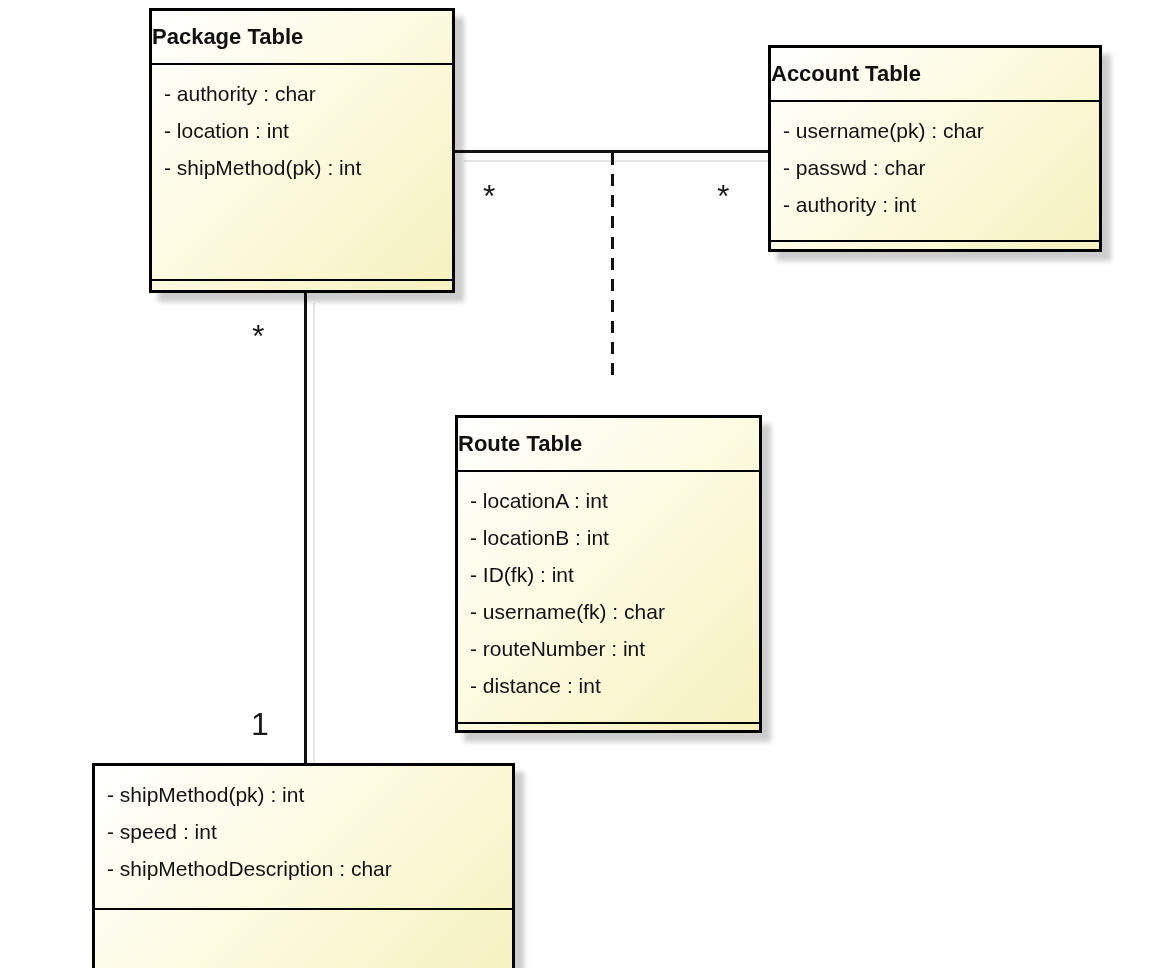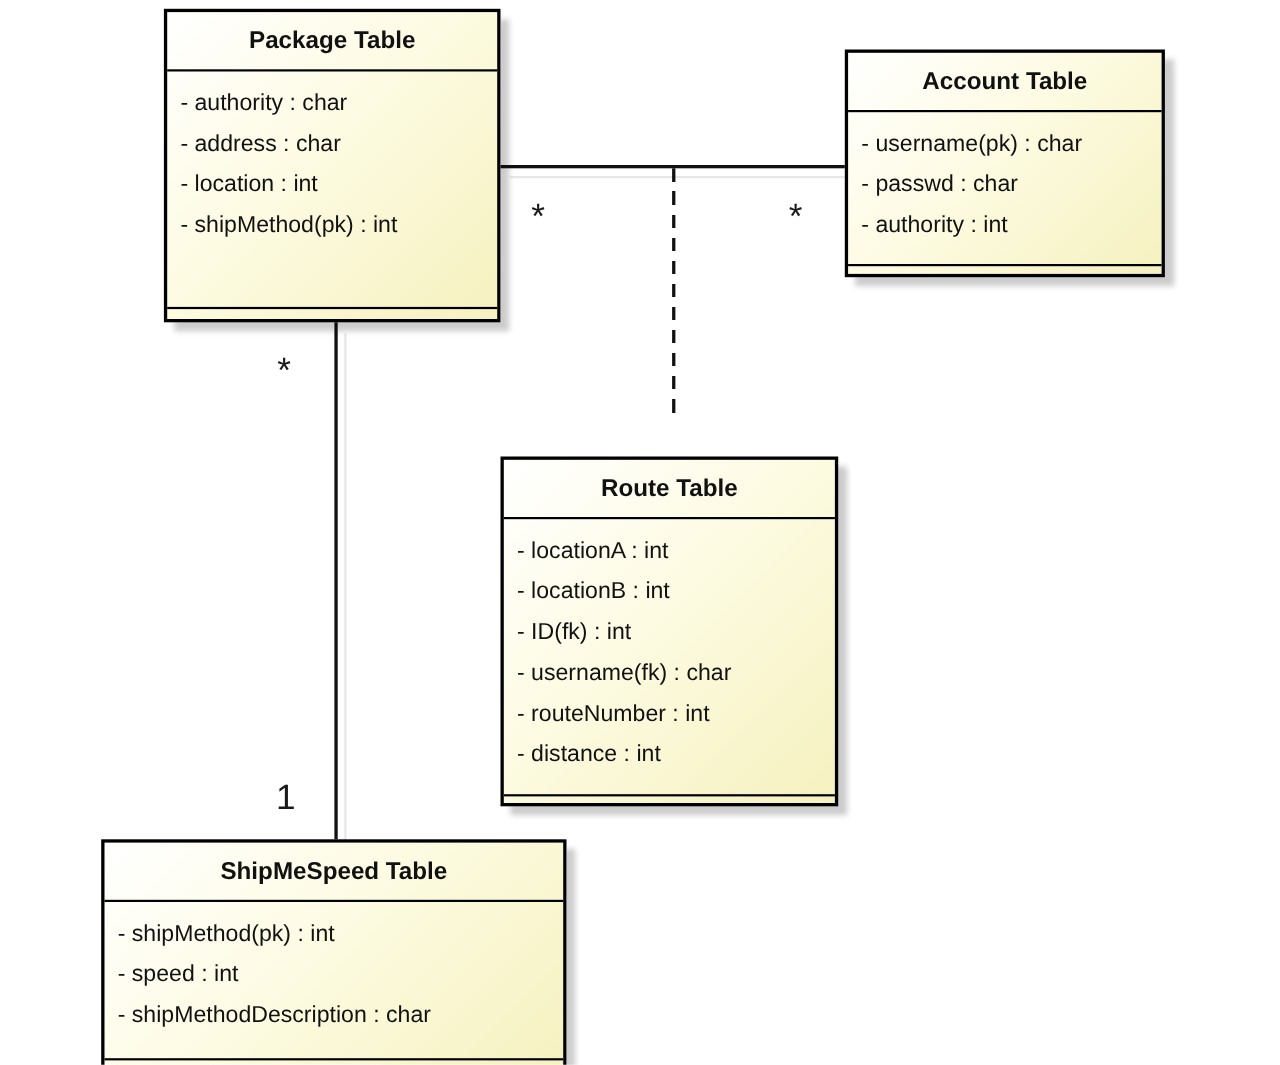--- a/index.html
+++ b/index.html
@@ -25,21 +25,21 @@
     display: flex;
     flex-direction: column;
     z-index: 2;
     color: #111;
   }
   .class-header {
     height: 52px;
     border-bottom: 2px solid #000;
     display: flex;
     align-items: center;
-    justify-content: center;
+    justify-content: flex-start;
     flex: none;
   }
   .class-title {
     font-size: 22px;
     font-weight: bold;
     white-space: nowrap;
   }
   .class-attrs {
     flex: none;
     padding: 10px 8px 0 12px;
@@ -51,21 +51,21 @@
     white-space: nowrap;
   }
   .class-footer {
     border-top: 2px solid #000;
     flex: 1;
   }
 
   #box-package     { left: 149px; top: 8px;   width: 306px; height: 285px; }
   #box-package .class-attrs { height: 204px; }
 
-  #box-account     { left: 768px; top: 45px;  width: 291px; height: 207px; }
+  #box-account     { left: 768px; top: 45px;  width: 334px; height: 207px; }
   #box-account .class-attrs { height: 128px; }
 
   #box-route       { left: 455px; top: 378px; width: 307px; height: 318px; margin-top: 37px; }
   #box-route .class-attrs { height: 240px; }
 
   #box-shipmespeed { left: 92px;  top: 763px; width: 423px; height: 225px; }
   #box-shipmespeed .class-attrs { height: 132px; }
 
   
   .solid-line { position: absolute; background: #111; z-index: 1; }
@@ -115,21 +115,20 @@
   <div class="multiplicity" id="mult-pkg-acct-right">*</div>
   <div class="multiplicity" id="mult-pkg-ship-top">*</div>
   <div class="multiplicity" id="mult-pkg-ship-bottom">1</div>
 
   <div class="class-box" id="box-package">
     <div class="class-header">
       <span class="class-title">Package Table</span>
     </div>
     <div class="class-attrs">
         <div class="attr">- authority : char</div>
-        <div class="attr">- address : char</div>
         <div class="attr">- location : int</div>
         <div class="attr">- shipMethod(pk) : int</div>
       </div>
     <div class="class-footer"></div>
   </div>
 
   <div class="class-box" id="box-account">
     <div class="class-header">
       <span class="class-title">Account Table</span>
     </div>
@@ -150,23 +149,20 @@
         <div class="attr">- locationB : int</div>
         <div class="attr">- ID(fk) : int</div>
         <div class="attr">- username(fk) : char</div>
         <div class="attr">- routeNumber : int</div>
         <div class="attr">- distance : int</div>
       </div>
     <div class="class-footer"></div>
   </div>
 
   <div class="class-box" id="box-shipmespeed">
-    <div class="class-header">
-      <span class="class-title">ShipMeSpeed Table</span>
-    </div>
     <div class="class-attrs">
         <div class="attr">- shipMethod(pk) : int</div>
         <div class="attr">- speed : int</div>
         <div class="attr">- shipMethodDescription : char</div>
       </div>
     <div class="class-footer"></div>
   </div>
 
 </div>
 

